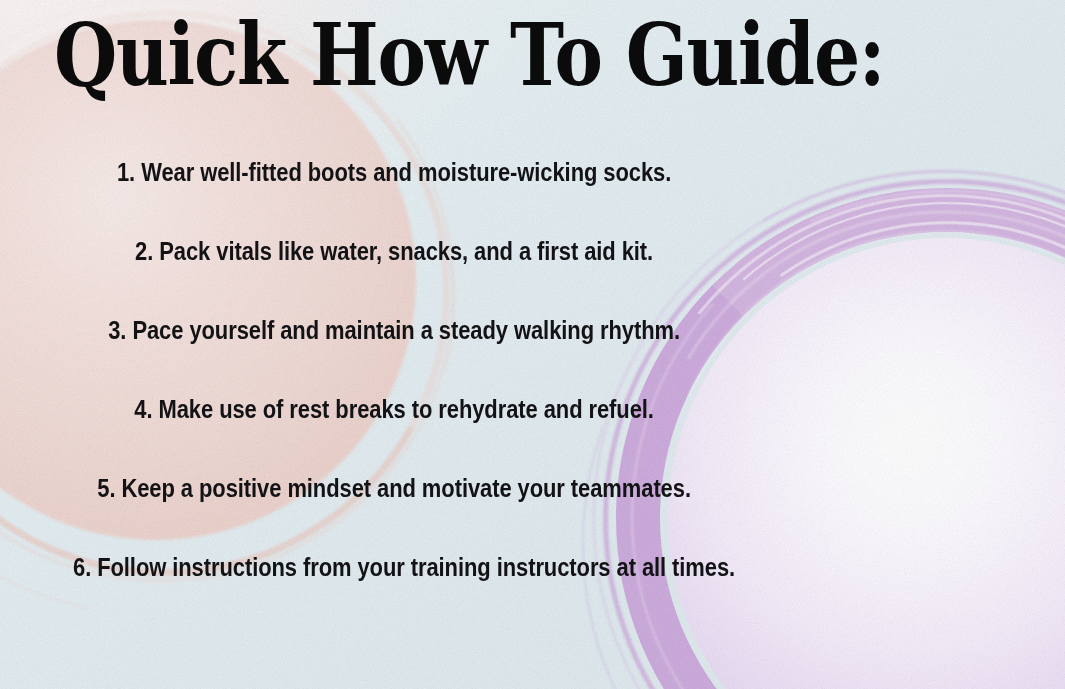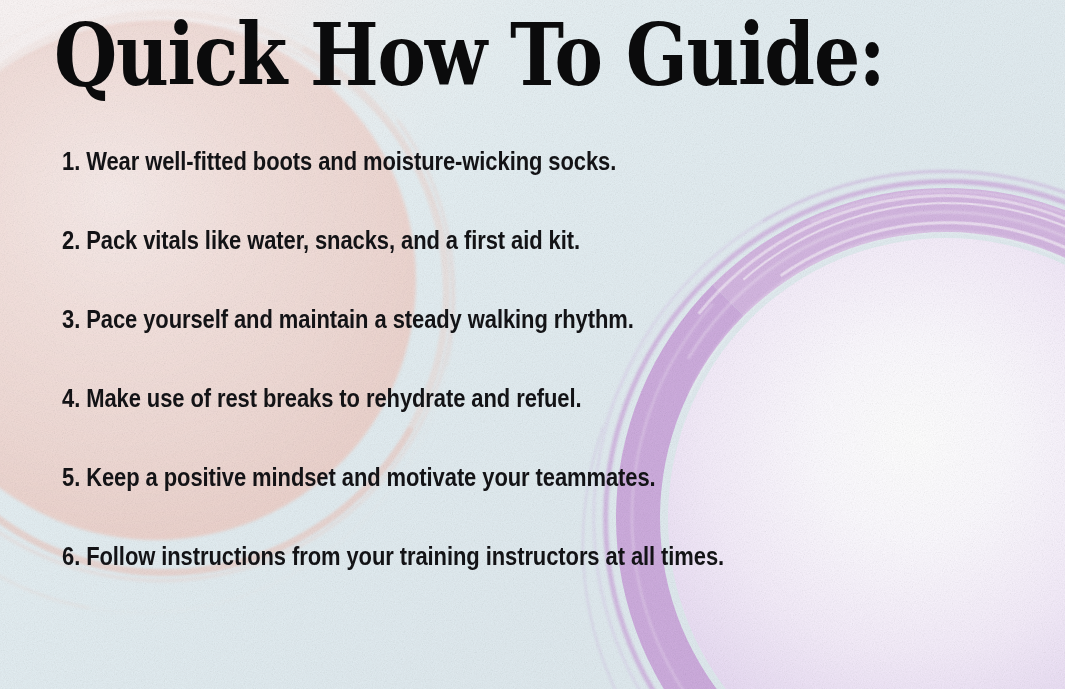--- a/index.html
+++ b/index.html
@@ -8,20 +8,21 @@
     background: #ffffff;
   }
 
   #poster {
     position: relative;
     width: 1065px;
     height: 689px;
     overflow: hidden;
     background: #e3eef2;
     font-family: "Liberation Sans", sans-serif;
+    text-align: center;
   }
 
   
 
   .bg-base {
     position: absolute;
     inset: 0;
     background:
       radial-gradient(ellipse 620px 420px at 2% -6%,
         #fbf6f6 0%, #f7f1f1 34%, rgba(236,240,242,0.55) 62%, rgba(227,238,242,0) 80%),
@@ -263,21 +264,21 @@
     transform: scaleX(0.845);
     transform-origin: left top;
     white-space: nowrap;
   }
 
   .steps {
     position: absolute;
     left: 58px;
     top: 144px;
     width: 760px;
-    margin: 4px;
+    margin: 15px;
     padding: 0;
     list-style: none;
   }
 
   .step {
     height: 79px;
     margin: 0;
     padding: 0;
     font-family: "Liberation Sans", sans-serif;
     font-weight: 700;

